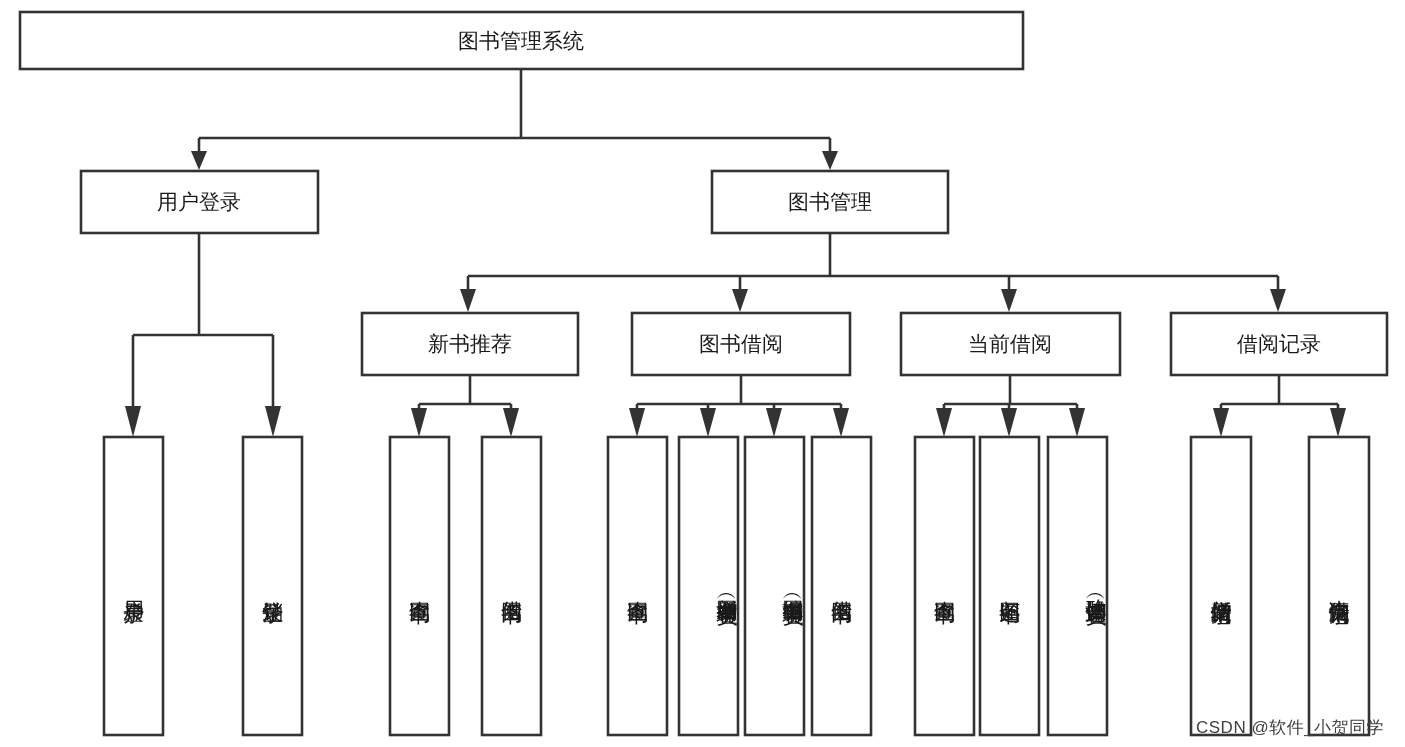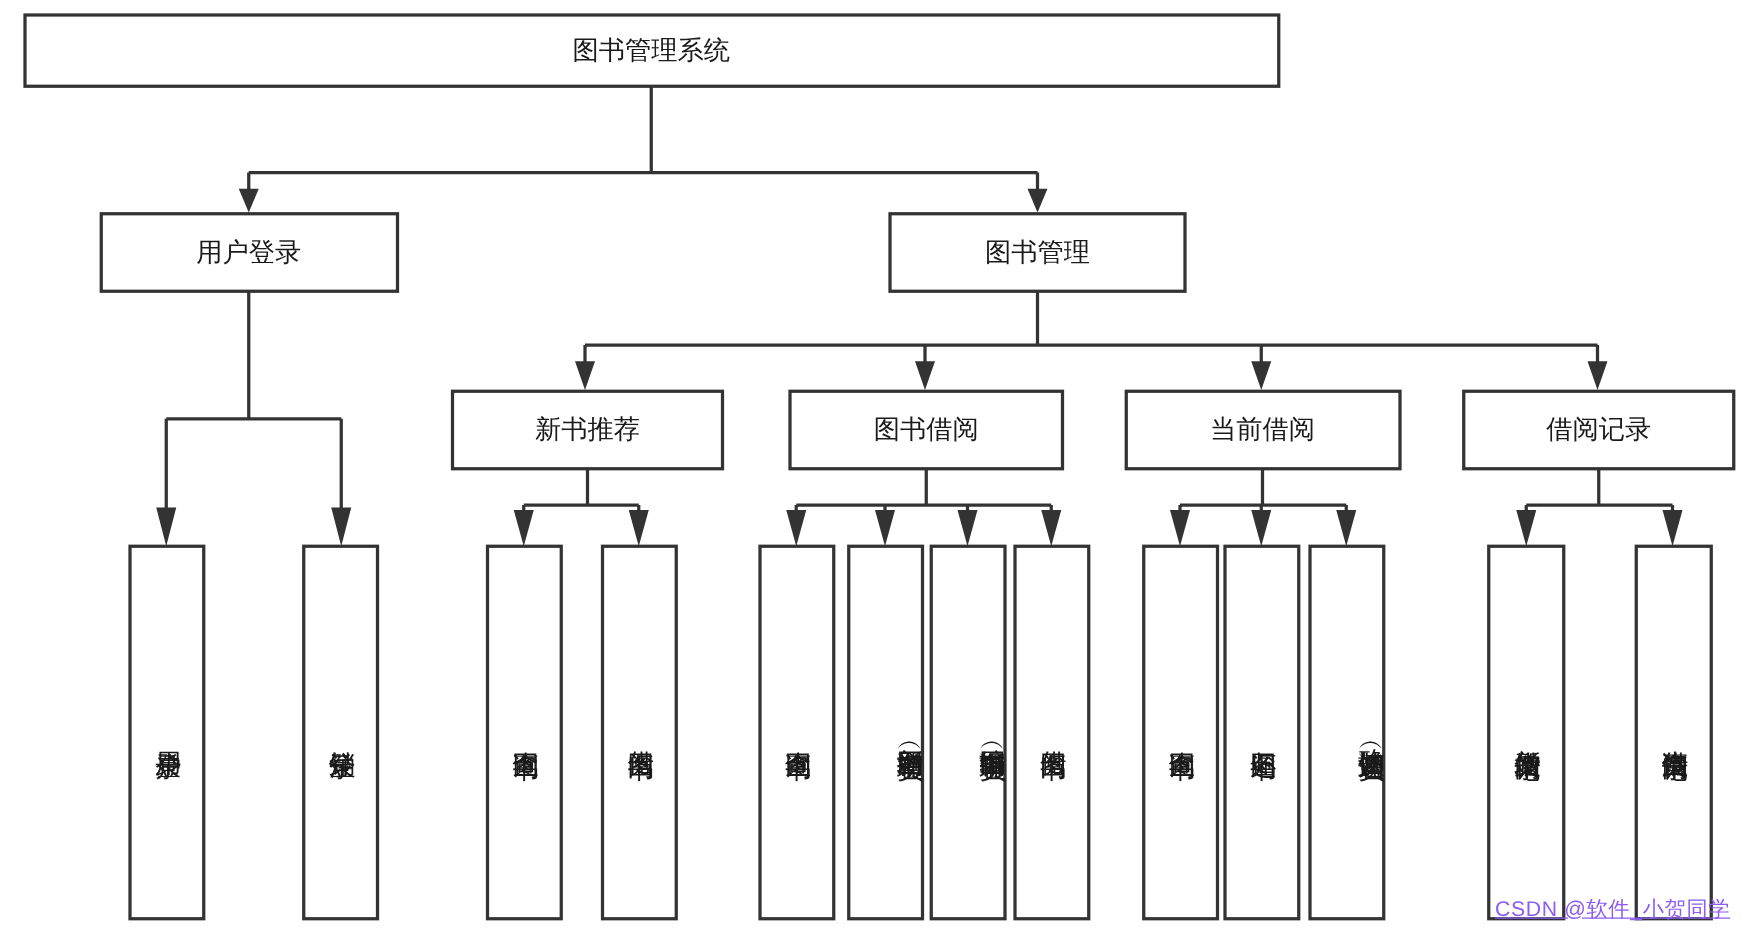--- a/index.html
+++ b/index.html
@@ -63,24 +63,23 @@
     justify-content: center;
     text-align: center;
     white-space: nowrap;
     box-sizing: border-box;
     pointer-events: none;
   }
   .watermark {
     position: absolute;
     font-family: "Liberation Sans", "DejaVu Sans", sans-serif;
     font-size: 17px;
-    color: #8b5cf6;
+    color: #404040;
     white-space: nowrap;
     letter-spacing: 0.5px;
-    text-decoration: underline;
   }
 </style>
 </head>
 <body>
 
 <div id="diagram-root">
 
   <svg id="tree-svg" viewBox="0 0 1405 747">
 
     <rect class="node-box" x="20" y="12" width="1003" height="57"></rect>

